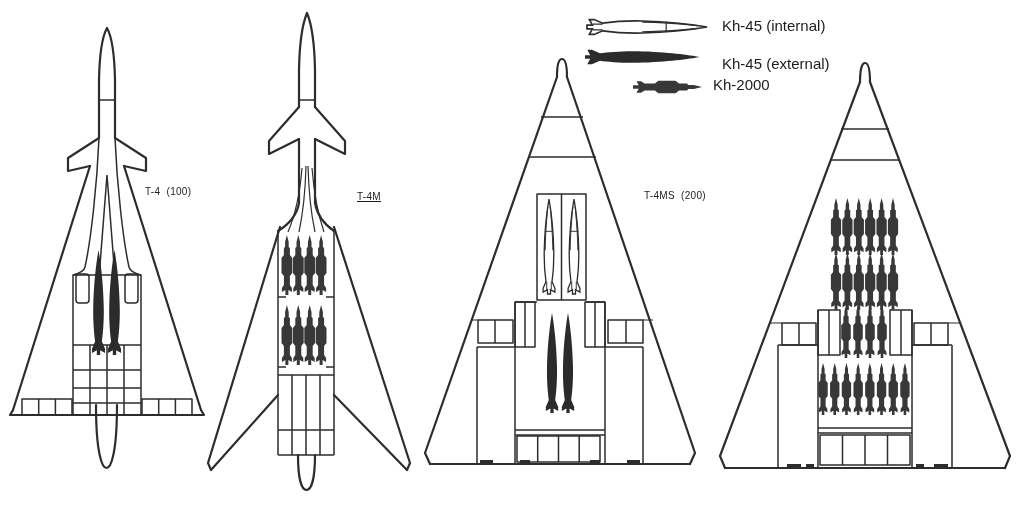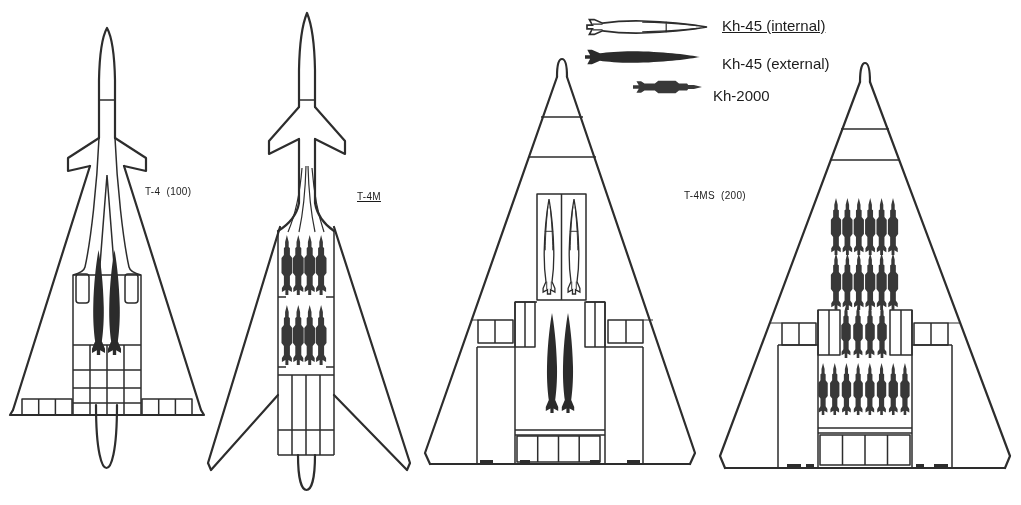--- a/index.html
+++ b/index.html
@@ -38,23 +38,23 @@
       </g>
     </defs>
   </svg>
 
   <div>
     <svg class="plane" style="left:0;top:0;" width="760" height="110" viewBox="0 0 760 110">
       <use href="#sym-kh45-internal" transform="translate(707,27) rotate(90) scale(1.2)"></use>
       <use href="#sym-kh45-external" transform="translate(700,57) rotate(90) scale(1.15)"></use>
       <use href="#sym-kh2000" transform="translate(702,87) rotate(90) scale(1.15)"></use>
     </svg>
-    <div class="legend-lbl" style="left:722px;top:17px;text-decoration:underline;">Kh-45 (internal)</div>
+    <div class="legend-lbl" style="left:722px;top:17px;">Kh-45 (internal)</div>
     <div class="legend-lbl" style="left:722px;top:34px;margin-top:21px;">Kh-45 (external)</div>
-    <div class="legend-lbl" style="left:713px;top:87px;">Kh-2000</div>
+    <div class="legend-lbl" style="left:713px;top:76px;">Kh-2000</div>
   </div>
 
   <svg class="plane" style="left:5px;top:25px;" width="210" height="450" viewBox="0 0 210 450">
 
     <path class="outline" d="M94,55 C94.5,30 97,12 102,3 C107,12 109.5,30 110,55 L110,113 M94,55 L94,113"></path>
     <line class="inner" x1="94" y1="75" x2="110" y2="75"></line>
 
     <path class="outline" d="M94,113 L63,133 L63,146 L85,141 M110,113 L141,133 L141,146 L119,141"></path>
 
     <path class="outline" d="M85,141 L8,385 M119,141 L196,385"></path>
@@ -148,21 +148,21 @@
     <rect class="tick" x="100" y="405" width="10" height="4"></rect>
     <rect class="tick" x="170" y="405" width="10" height="4"></rect>
     <rect class="tick" x="207" y="405" width="13" height="4"></rect>
     <g id="missiles-t4ms-a">
         <use href="#sym-kh45-internal" transform="translate(129,144) scale(0.95)"></use>
         <use href="#sym-kh45-internal" transform="translate(154,144) scale(0.95)"></use>
         <use href="#sym-kh45-external" transform="translate(132,258) scale(1)"></use>
         <use href="#sym-kh45-external" transform="translate(148,258) scale(1)"></use>
       </g>
   </svg>
-  <div class="lbl" style="left:684px;top:190px;">T-4MS  (200)</div>
+  <div class="lbl" style="left:644px;top:190px;">T-4MS  (200)</div>
 
   <svg class="plane" style="left:710px;top:58px;" width="305" height="425" viewBox="0 0 305 425">
 
     <path class="outline" d="M150,24 C150,11 152,5 155,5 C158,5 160,11 160,24"></path>
     <path class="outline" d="M150,24 L10,398 L15,410 M160,24 L300,398 L295,410"></path>
     <line class="outline" x1="15" y1="410" x2="295" y2="410"></line>
 
     <path class="inner" d="M131,71 L179,71 M120,102 L190,102"></path>
 
     <path class="inner" d="M108,252 L108,410 M202,252 L202,410"></path>

